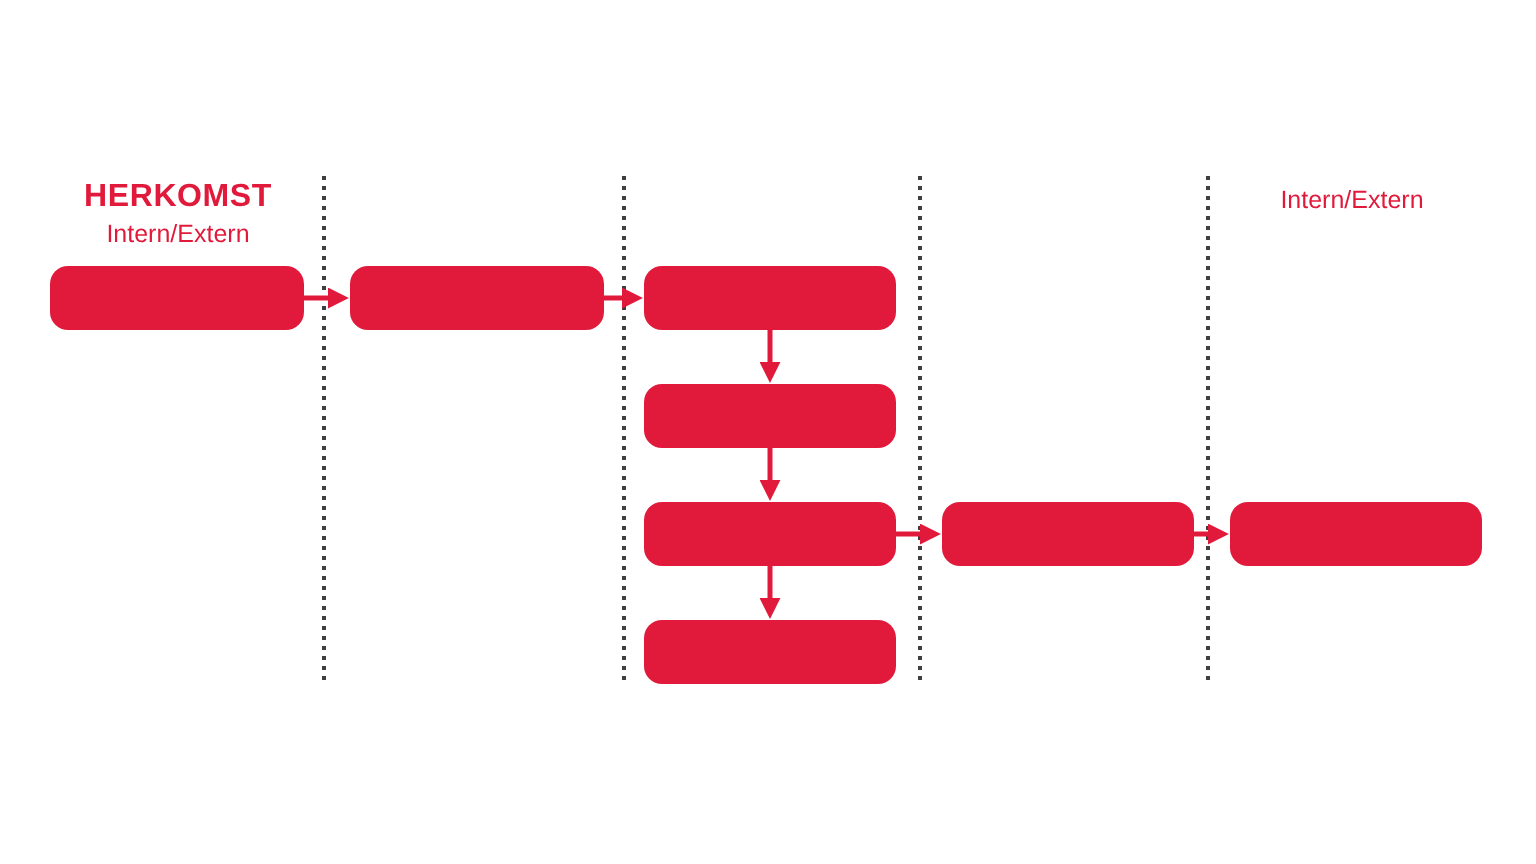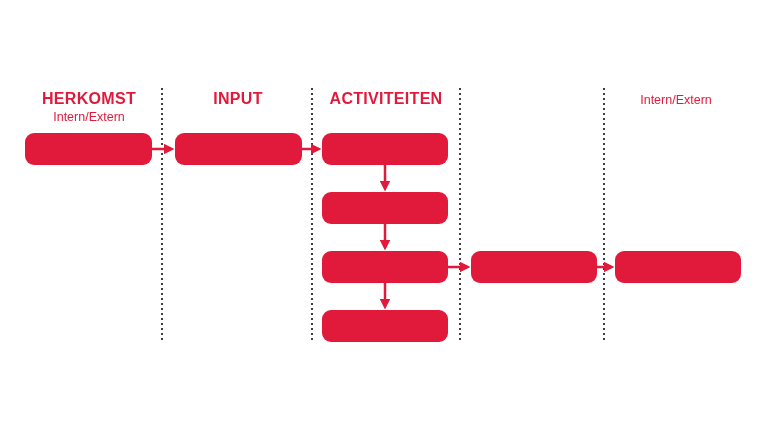--- a/index.html
+++ b/index.html
@@ -44,26 +44,20 @@
 
   <div class="divider d1"></div>
   <div class="divider d2"></div>
   <div class="divider d3"></div>
   <div class="divider d4"></div>
 
   <div class="colhead h1">
     <div class="coltitle">HERKOMST</div>
     <div class="colsub">Intern/Extern</div>
   </div>
-  <div class="colhead h2">
-    <div class="coltitle">INPUT</div>
-  </div>
-  <div class="colhead h3">
-    <div class="coltitle">ACTIVITEITEN</div>
-  </div>
   <div class="colhead h5">
     <div class="colsub">Intern/Extern</div>
   </div>
 
   <div class="node b-herkomst"></div>
   <div class="node b-input"></div>
   <div class="node b-act1"></div>
   <div class="node b-act2"></div>
   <div class="node b-act3"></div>
   <div class="node b-act4"></div>

